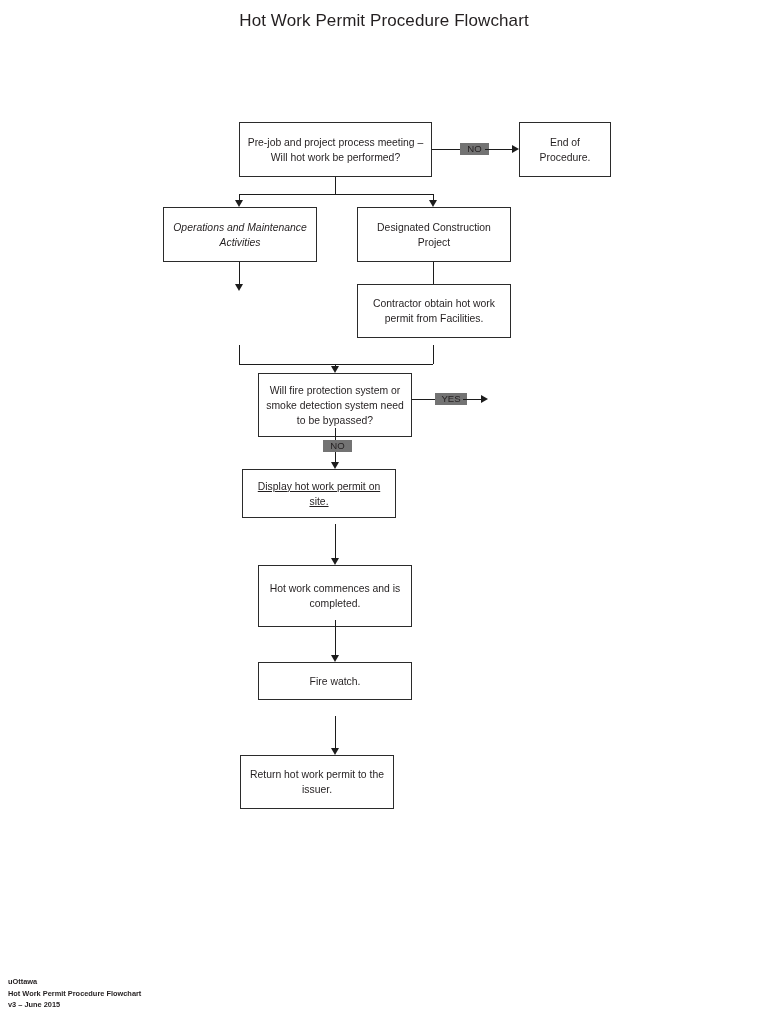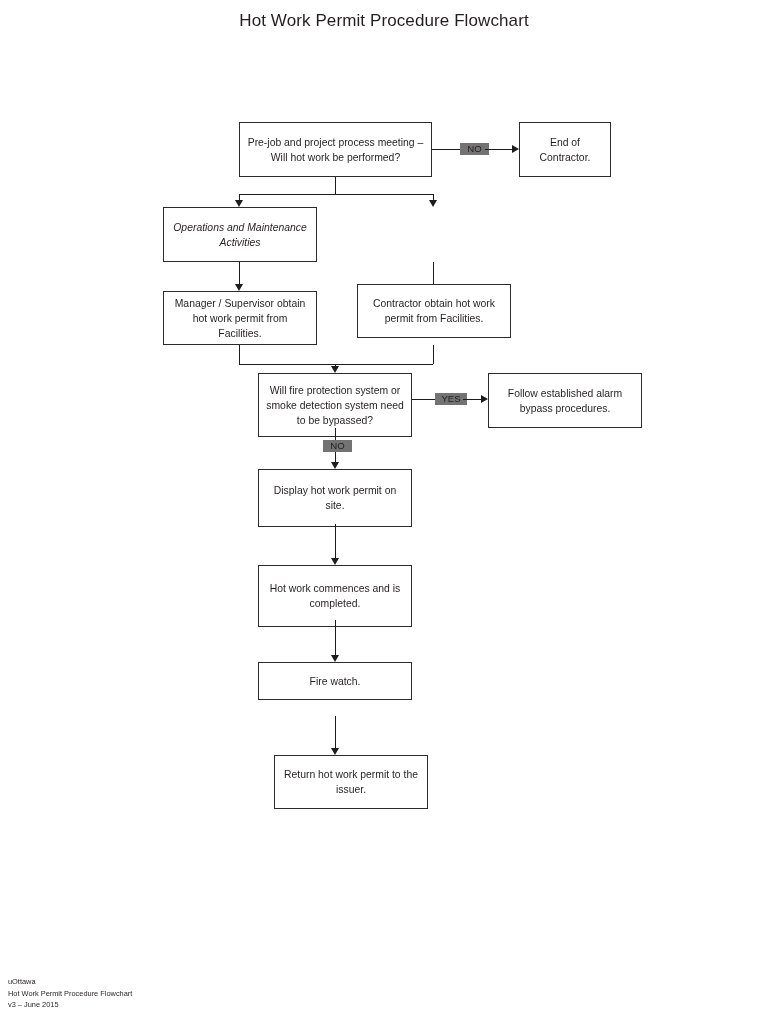--- a/index.html
+++ b/index.html
@@ -83,117 +83,114 @@
     background: #737373;
     text-align: center;
     padding: 0 2px;
   }
   #footer {
     position: absolute;
     left: 8px;
     top: 976px;
     font-size: 7.4px;
     line-height: 11.6px;
-    font-weight: normal;
+    font-weight: bold;
     color: #231f20;
   }
   #footer div { white-space: nowrap; }
 </style>
 </head>
 <body>
 
 <div id="page">
 
   <div id="page-title">Hot Work Permit Procedure Flowchart</div>
 
   <div class="node" style="left:239px; top:122px; width:193px; height:55px;">
     <span>Pre-job and project process meeting – Will hot work be performed?</span>
   </div>
 
   <div class="node" style="left:519px; top:122px; width:92px; height:55px;">
-    <span>End of Contractor.</span>
+    <span>End of Procedure.</span>
   </div>
 
   <div class="hline" style="left:432px; top:149px; width:28px;"></div>
   <div class="edge-label" style="left:460px; top:143px; width:25px;">NO</div>
   <div class="hline" style="left:485px; top:149px; width:27px;"></div>
   <div class="arrow-right" style="left:512px; top:144.5px;"></div>
 
   <div class="vline" style="left:335px; top:177px; height:17px;"></div>
   <div class="hline" style="left:239px; top:194px; width:194px;"></div>
   <div class="vline" style="left:239px; top:194px; height:6px;"></div>
   <div class="arrow-down" style="left:234.5px; top:200px;"></div>
   <div class="vline" style="left:433px; top:194px; height:6px;"></div>
   <div class="arrow-down" style="left:428.5px; top:200px;"></div>
 
   <div class="node" style="left:163px; top:207px; width:154px; height:55px;font-style:italic;">
     <span>Operations and Maintenance Activities</span>
   </div>
 
+  <div class="node" style="left:357px; top:207px; width:154px; height:55px;">
+    <span>Designated Construction Project</span>
+  </div>
 
   <div class="vline" style="left:239px; top:262px; height:22px;"></div>
   <div class="arrow-down" style="left:234.5px; top:284px;"></div>
 
   <div class="vline" style="left:433px; top:262px; height:22px;"></div>
   <div class="arrow-down" style="left:428.5px; top:284px;"></div>
 
-  <div class="node" style="left:163px; top:291px; width:154px; height:54px;">
-    <span>Manager / Supervisor obtain hot work permit from Facilities.</span>
-  </div>
 
   <div class="node" style="left:357px; top:284px; width:154px; height:54px;">
     <span>Contractor obtain hot work permit from Facilities.</span>
   </div>
 
   <div class="vline" style="left:239px; top:345px; height:19px;"></div>
   <div class="vline" style="left:433px; top:345px; height:19px;"></div>
   <div class="hline" style="left:239px; top:364px; width:194px;"></div>
   <div class="vline" style="left:335px; top:364px; height:3px;"></div>
   <div class="arrow-down" style="left:330.5px; top:366px;"></div>
 
   <div class="node" style="left:258px; top:373px; width:154px; height:64px;">
     <span>Will fire protection system or smoke detection system need to be bypassed?</span>
   </div>
 
-  <div class="node" style="left:488px; top:373px; width:154px; height:55px;">
-    <span>Follow established alarm bypass procedures.</span>
-  </div>
 
   <div class="hline" style="left:412px; top:399px; width:23px;"></div>
   <div class="edge-label" style="left:435px; top:393px; width:28px;">YES</div>
   <div class="hline" style="left:463px; top:399px; width:18px;"></div>
   <div class="arrow-right" style="left:481px; top:394.5px;"></div>
 
   <div class="vline" style="left:335px; top:428px; height:12px;"></div>
   <div class="edge-label" style="left:323px; top:440px; width:25px;">NO</div>
   <div class="vline" style="left:335px; top:452px; height:10px;"></div>
   <div class="arrow-down" style="left:330.5px; top:462px;"></div>
 
-  <div class="node" style="left:258px; top:469px; width:154px; height:58px;">
+  <div class="node" style="left:242px; top:469px; width:154px; height:49px;text-decoration:underline;">
     <span>Display hot work permit on site.</span>
   </div>
 
   <div class="vline" style="left:335px; top:524px; height:34px;"></div>
   <div class="arrow-down" style="left:330.5px; top:558px;"></div>
 
   <div class="node" style="left:258px; top:565px; width:154px; height:62px;">
     <span>Hot work commences and is completed.</span>
   </div>
 
   <div class="vline" style="left:335px; top:620px; height:35px;"></div>
   <div class="arrow-down" style="left:330.5px; top:655px;"></div>
 
   <div class="node" style="left:258px; top:662px; width:154px; height:38px;">
     <span>Fire watch.</span>
   </div>
 
   <div class="vline" style="left:335px; top:716px; height:32px;"></div>
   <div class="arrow-down" style="left:330.5px; top:748px;"></div>
 
-  <div class="node" style="left:274px; top:755px; width:154px; height:54px;">
+  <div class="node" style="left:240px; top:755px; width:154px; height:54px;">
     <span>Return hot work permit to the issuer.</span>
   </div>
 
   <div id="footer">
     <div>uOttawa</div>
     <div>Hot Work Permit Procedure Flowchart</div>
     <div>v3 – June 2015</div>
   </div>
 
 </div>

